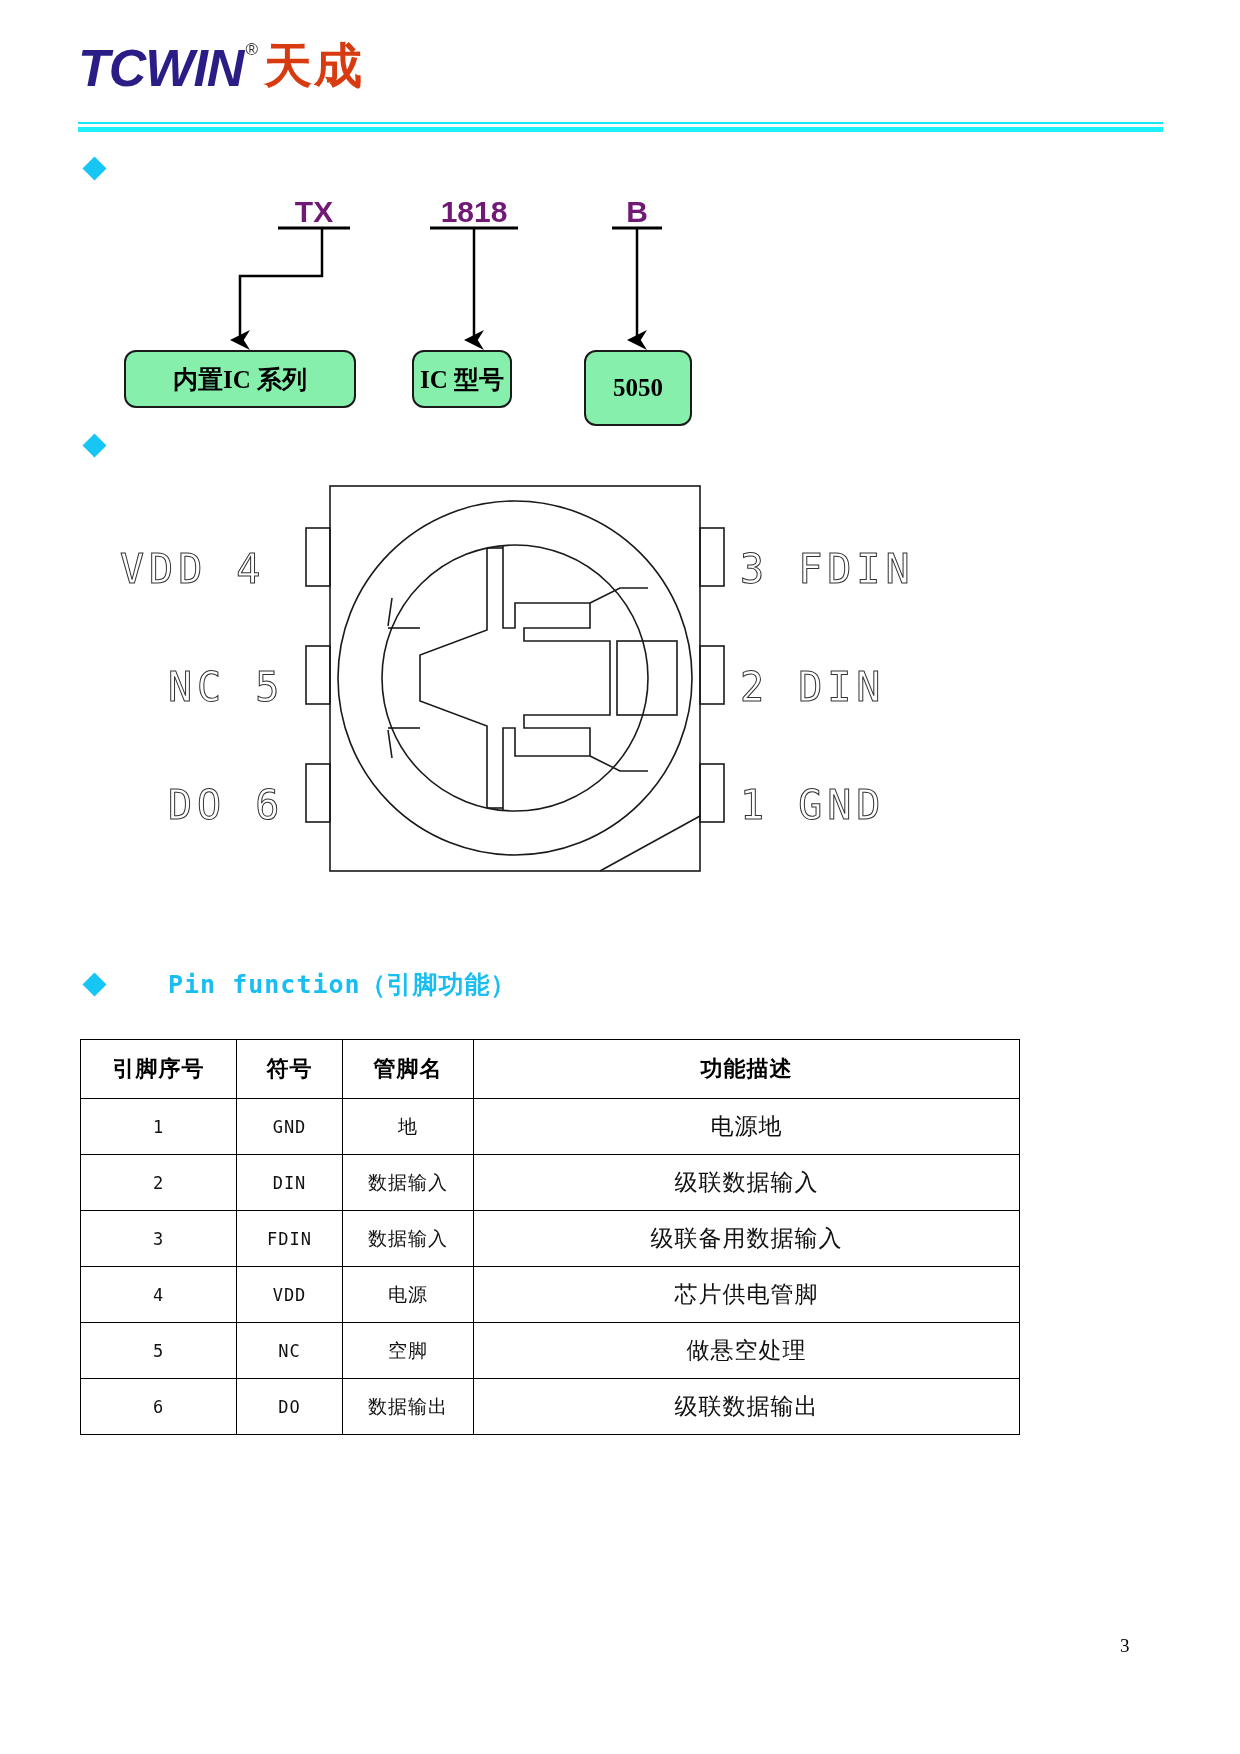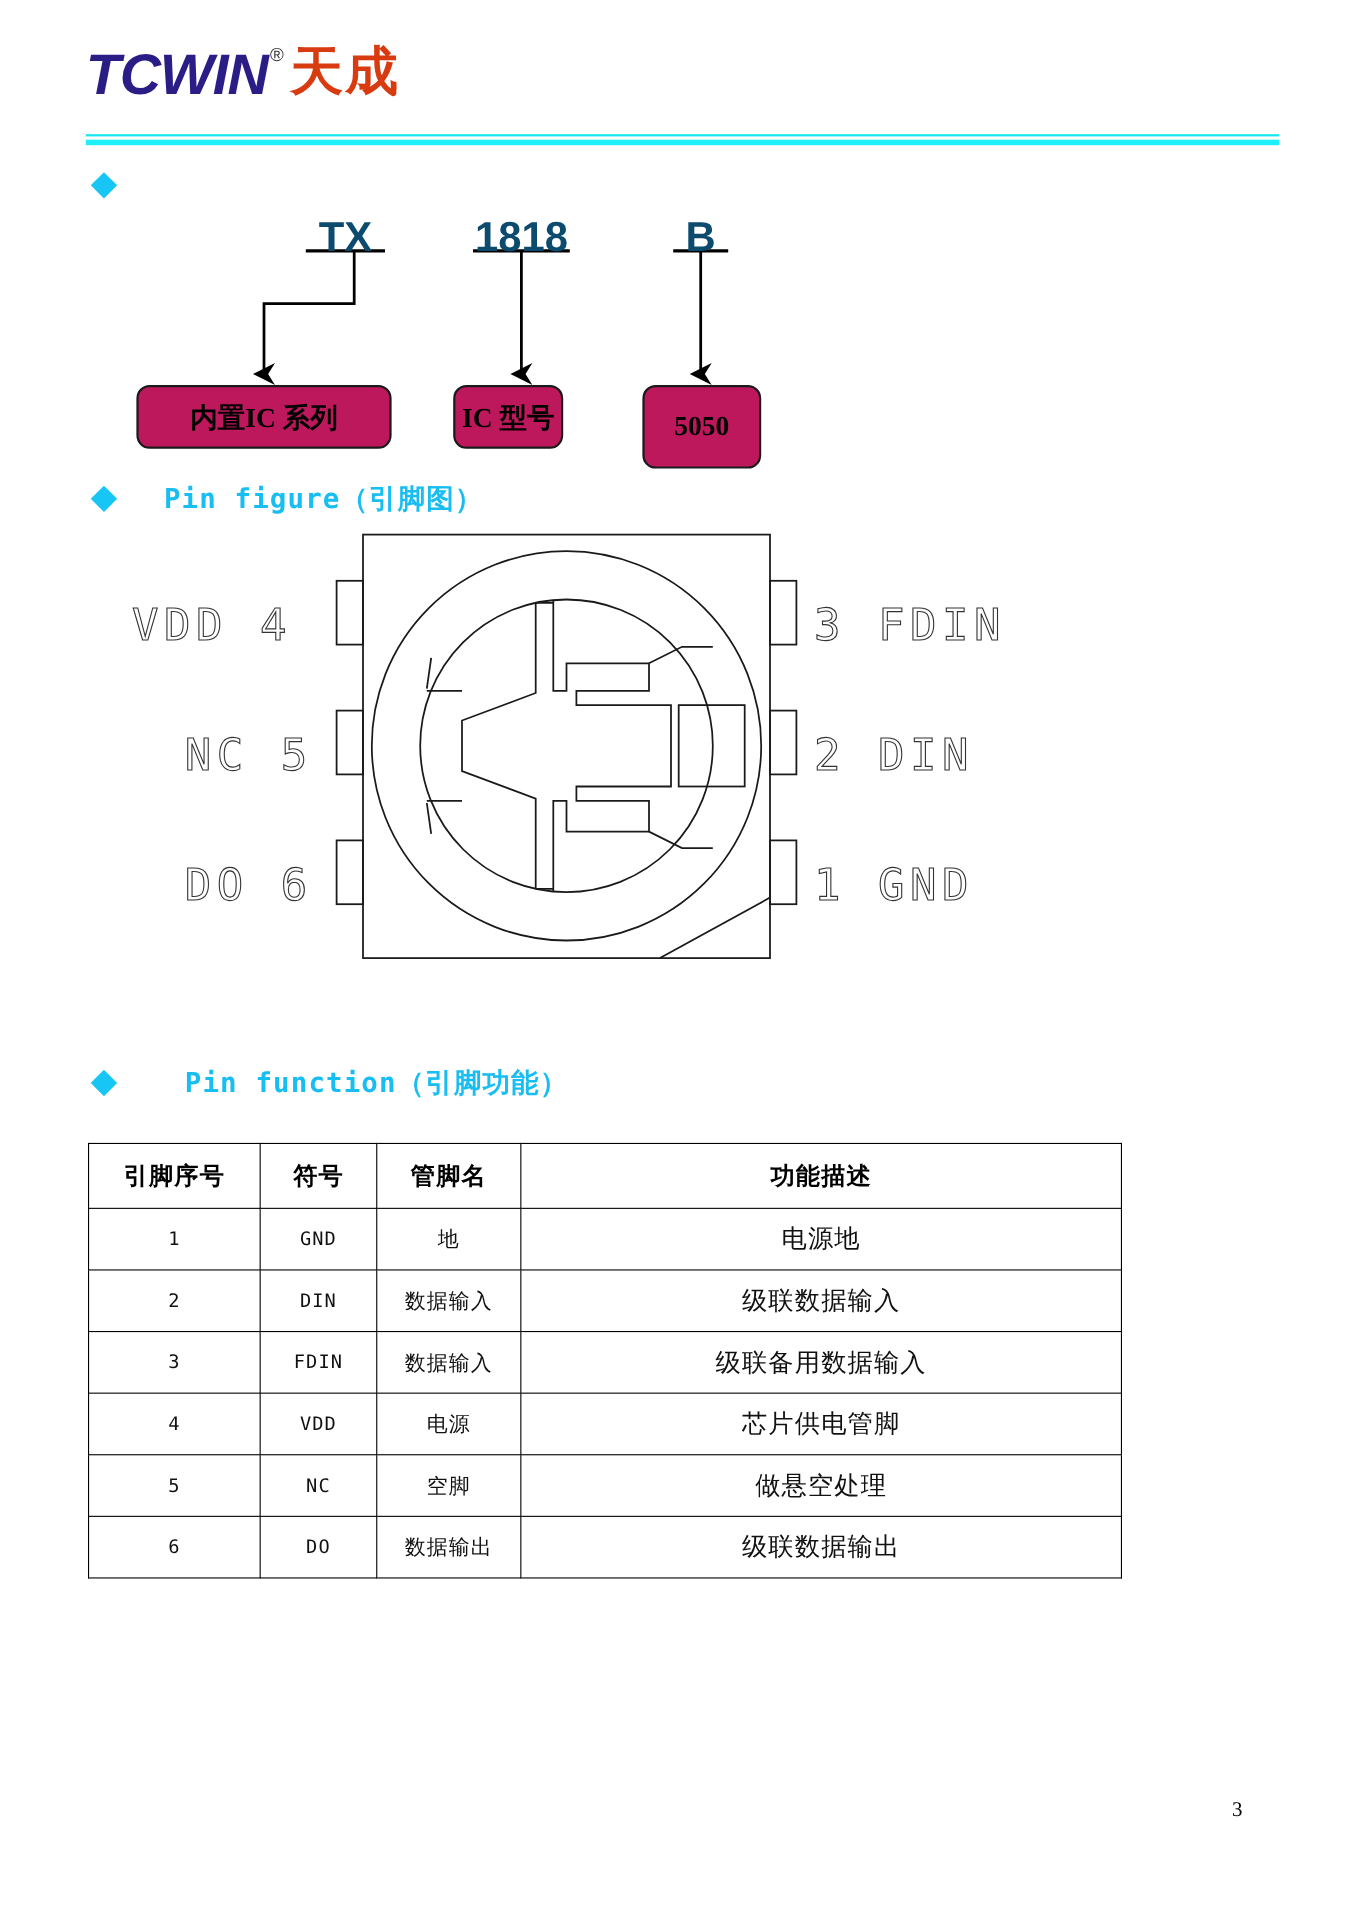--- a/index.html
+++ b/index.html
@@ -116,29 +116,29 @@
     position: absolute;
     left: 100px;
     top: 195px;
     width: 640px;
     height: 225px;
   }
   .code-label {
     position: absolute;
     font-family: "Liberation Sans", sans-serif;
     font-weight: bold;
-    font-size: 38px;
-    color: #0c4a6e;
+    font-size: 30px;
+    color: #701a75;
     text-align: center;
   }
   .naming-box {
     position: absolute;
     border: 2.5px solid #1a1a1a;
     border-radius: 12px;
-    background: #be185d;
+    background: #86efac;
     display: flex;
     align-items: center;
     justify-content: center;
     font-family: "Liberation Serif", serif;
     font-weight: bold;
     font-size: 25px;
     color: #000000;
     box-sizing: border-box;
   }
 
@@ -258,21 +258,20 @@
   <div class="code-label" style="left:330px; top:0px; width:88px;">1818</div>
   <div class="code-label" style="left:512px; top:0px; width:50px;">B</div>
 
   <div class="naming-box" style="left:24px; top:155px; width:232px; height:58px;">内置IC 系列</div>
   <div class="naming-box" style="left:312px; top:155px; width:100px; height:58px;">IC 型号</div>
   <div class="naming-box" style="left:484px; top:155px; width:108px; height:76px;">5050</div>
 </div>
 
 <div class="section-heading" id="heading-pinfig">
   <span class="bullet-diamond"></span>
-  <span class="heading-text-mono">Pin figure（引脚图）</span>
 </div>
 
 <div id="pin-figure">
   <svg width="1000" height="420" viewBox="0 0 1000 420">
     <g stroke="#1a1a1a" stroke-width="1.6" fill="none">
 
       <rect x="210" y="8" width="370" height="385"></rect>
 
       <rect x="186" y="50" width="24" height="58"></rect>
       <rect x="186" y="168" width="24" height="58"></rect>

